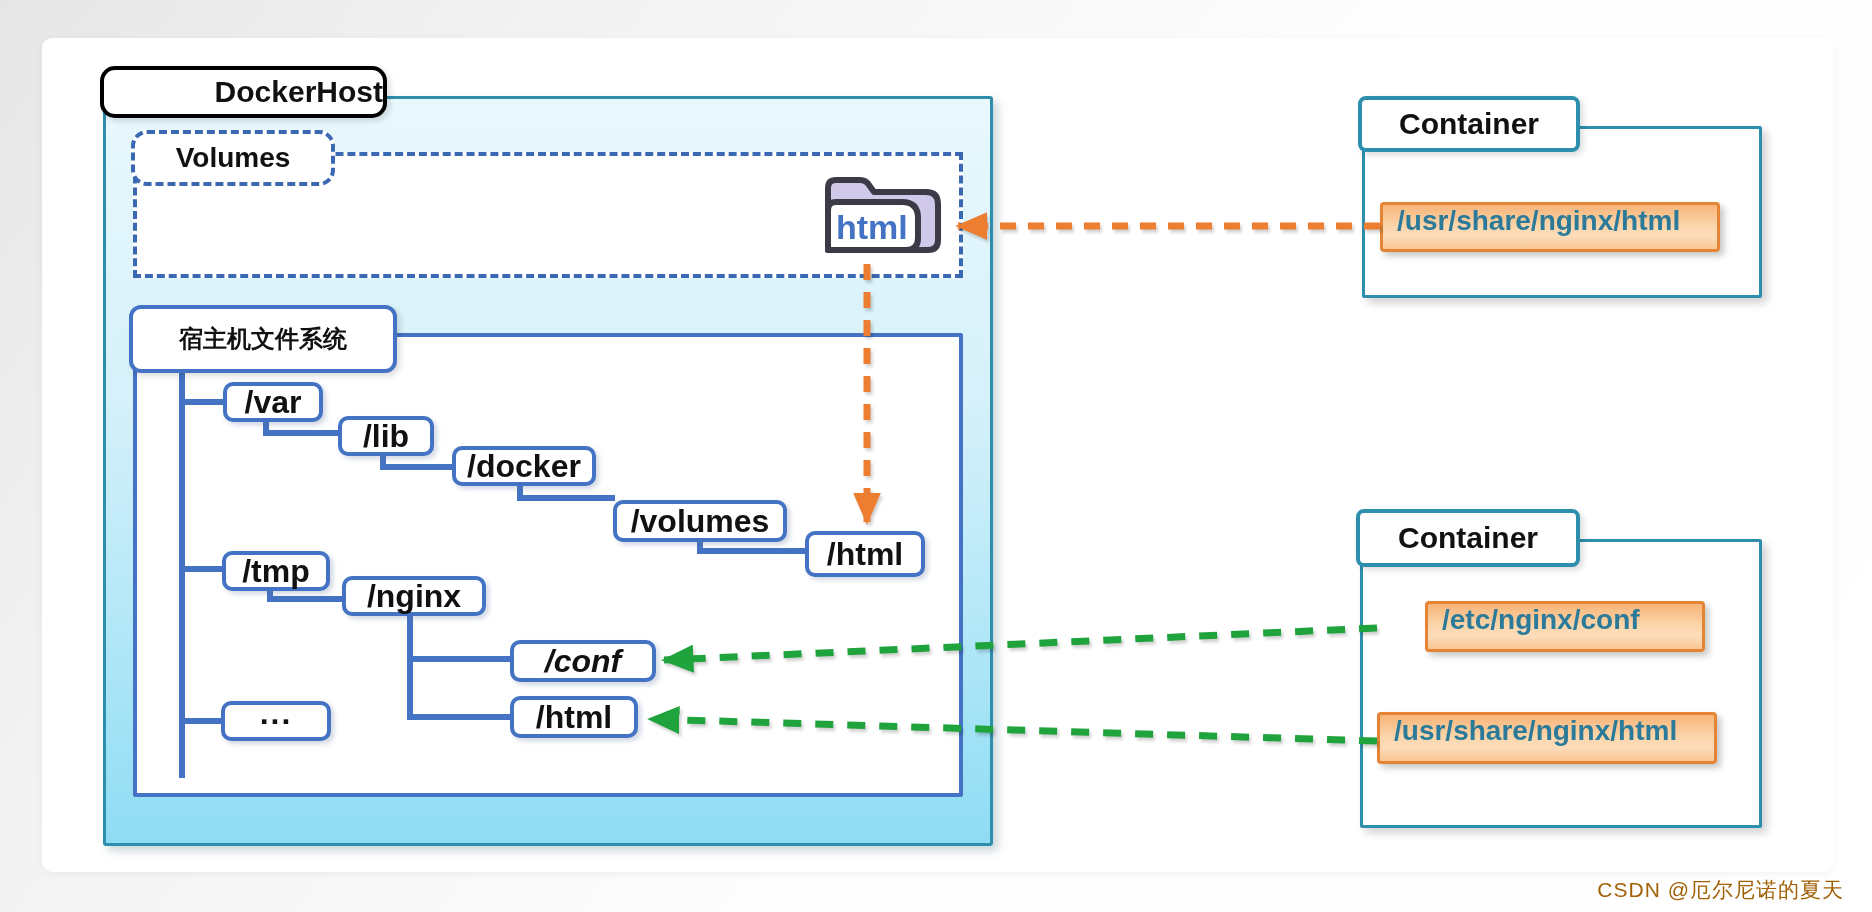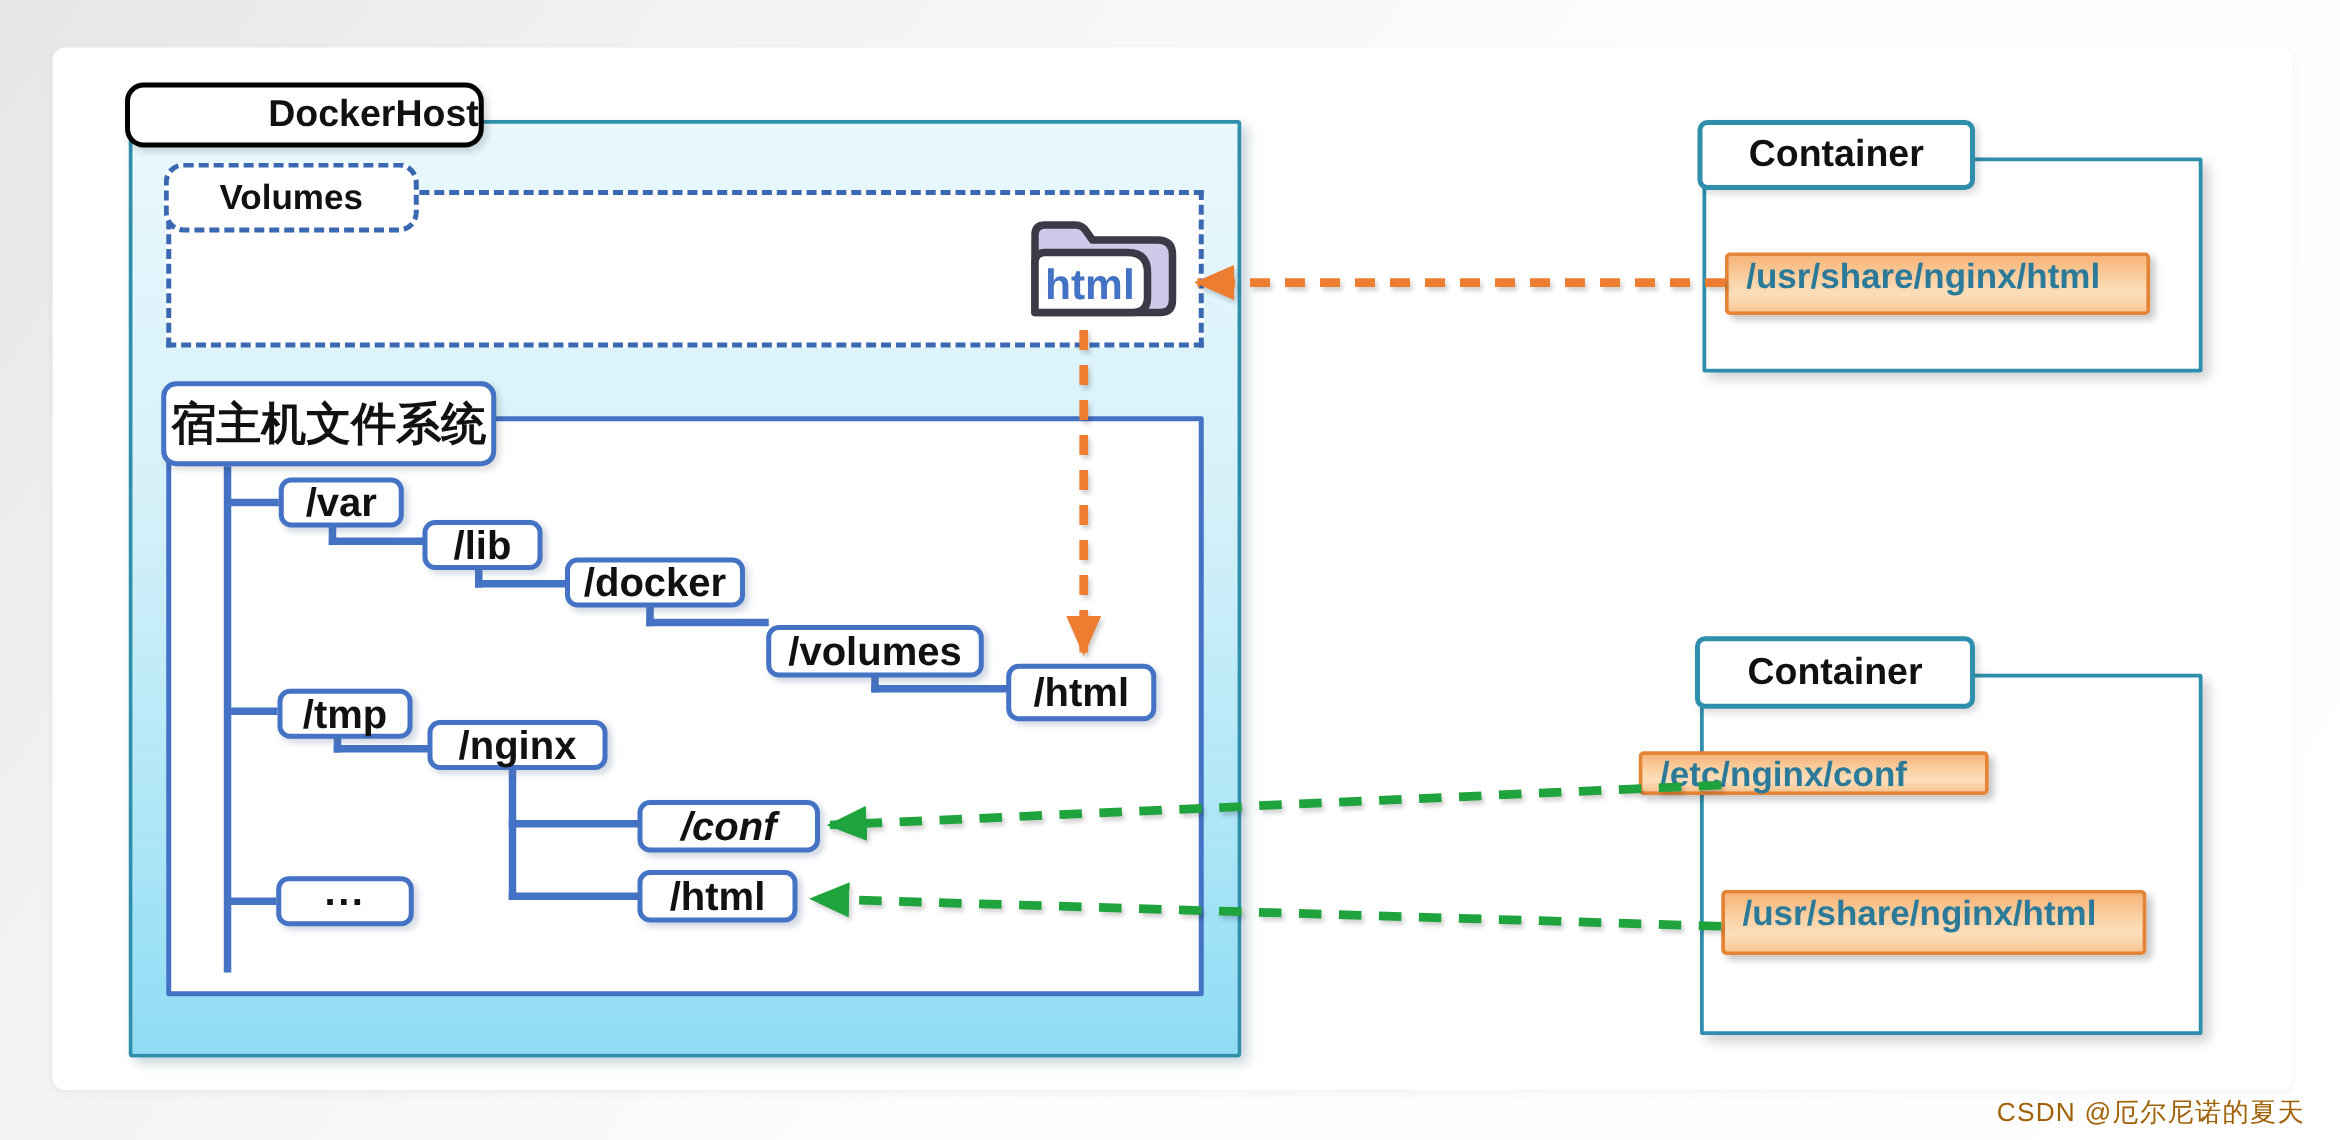--- a/index.html
+++ b/index.html
@@ -38,21 +38,21 @@
     border:4px dashed #3A68B2; border-radius:16px; font-size:28px; font-weight:600;
     box-shadow:none;}
   
   .folder{ position:absolute; left:820px; top:170px; width:128px; height:92px; z-index:7; }
   
   .fs-box{
     position:absolute; left:133px; top:333px; width:830px; height:464px;
     background:#fff; border:4px solid #4472C4; border-radius:2px; z-index:2;
   }
   .fs-label{ left:129px; top:305px; width:268px; height:68px;
-    border:4px solid #4472C4; border-radius:12px; font-size:36px; font-weight:bold;}
+    border:4px solid #4472C4; border-radius:12px; font-size:24px; font-weight:bold;}
   .tnode{
     position:absolute; display:flex; align-items:center; justify-content:center;
     background:#fff; border:4px solid #4472C4; border-radius:10px;
     font-size:32px; font-weight:600; color:#111; z-index:5;
     box-shadow:3px 3px 5px rgba(90,110,150,.28);
   }
   .tline{ position:absolute; background:#4472C4; z-index:4; }
   .n-var    { left:223px; top:382px; width:100px; height:40px; }
   .n-lib    { left:338px; top:416px; width:96px;  height:40px; }
   .n-docker { left:452px; top:446px; width:144px; height:40px; }
@@ -92,21 +92,21 @@
   .ct1-label{ left:1358px; top:96px;  width:222px; height:56px; }
   .ct2-label{ left:1356px; top:509px; width:224px; height:58px; }
   .mount{
     position:absolute; display:flex; 
     border:3px solid #E58435; border-radius:4px;
     background:linear-gradient(180deg,#f7b478 0%,#fbd4a8 45%,#fcddbb 70%,#f9c794 100%);
     color:#2C7A99; font-size:28px; font-weight:bold; padding-left:14px;
     box-shadow:4px 4px 6px rgba(0,0,0,.22); z-index:6;
   }
   .m1{ left:1380px; top:202px; width:340px; height:50px; }
-  .m2{ left:1311px; top:601px; width:280px; height:35px; }
+  .m2{ left:1425px; top:601px; width:280px; height:51px; }
   .m3{ left:1377px; top:712px; width:340px; height:52px; }
   
   .arrows{ position:absolute; left:0; top:0; width:1872px; height:912px;
     z-index:8; pointer-events:none;
     filter:drop-shadow(2px 3px 1.5px rgba(0,0,0,.18)); }
   
   .watermark{
     position:absolute; right:28px; top:876px; font-size:21px;
     color:#a16207; letter-spacing:1px; z-index:2;
   }

